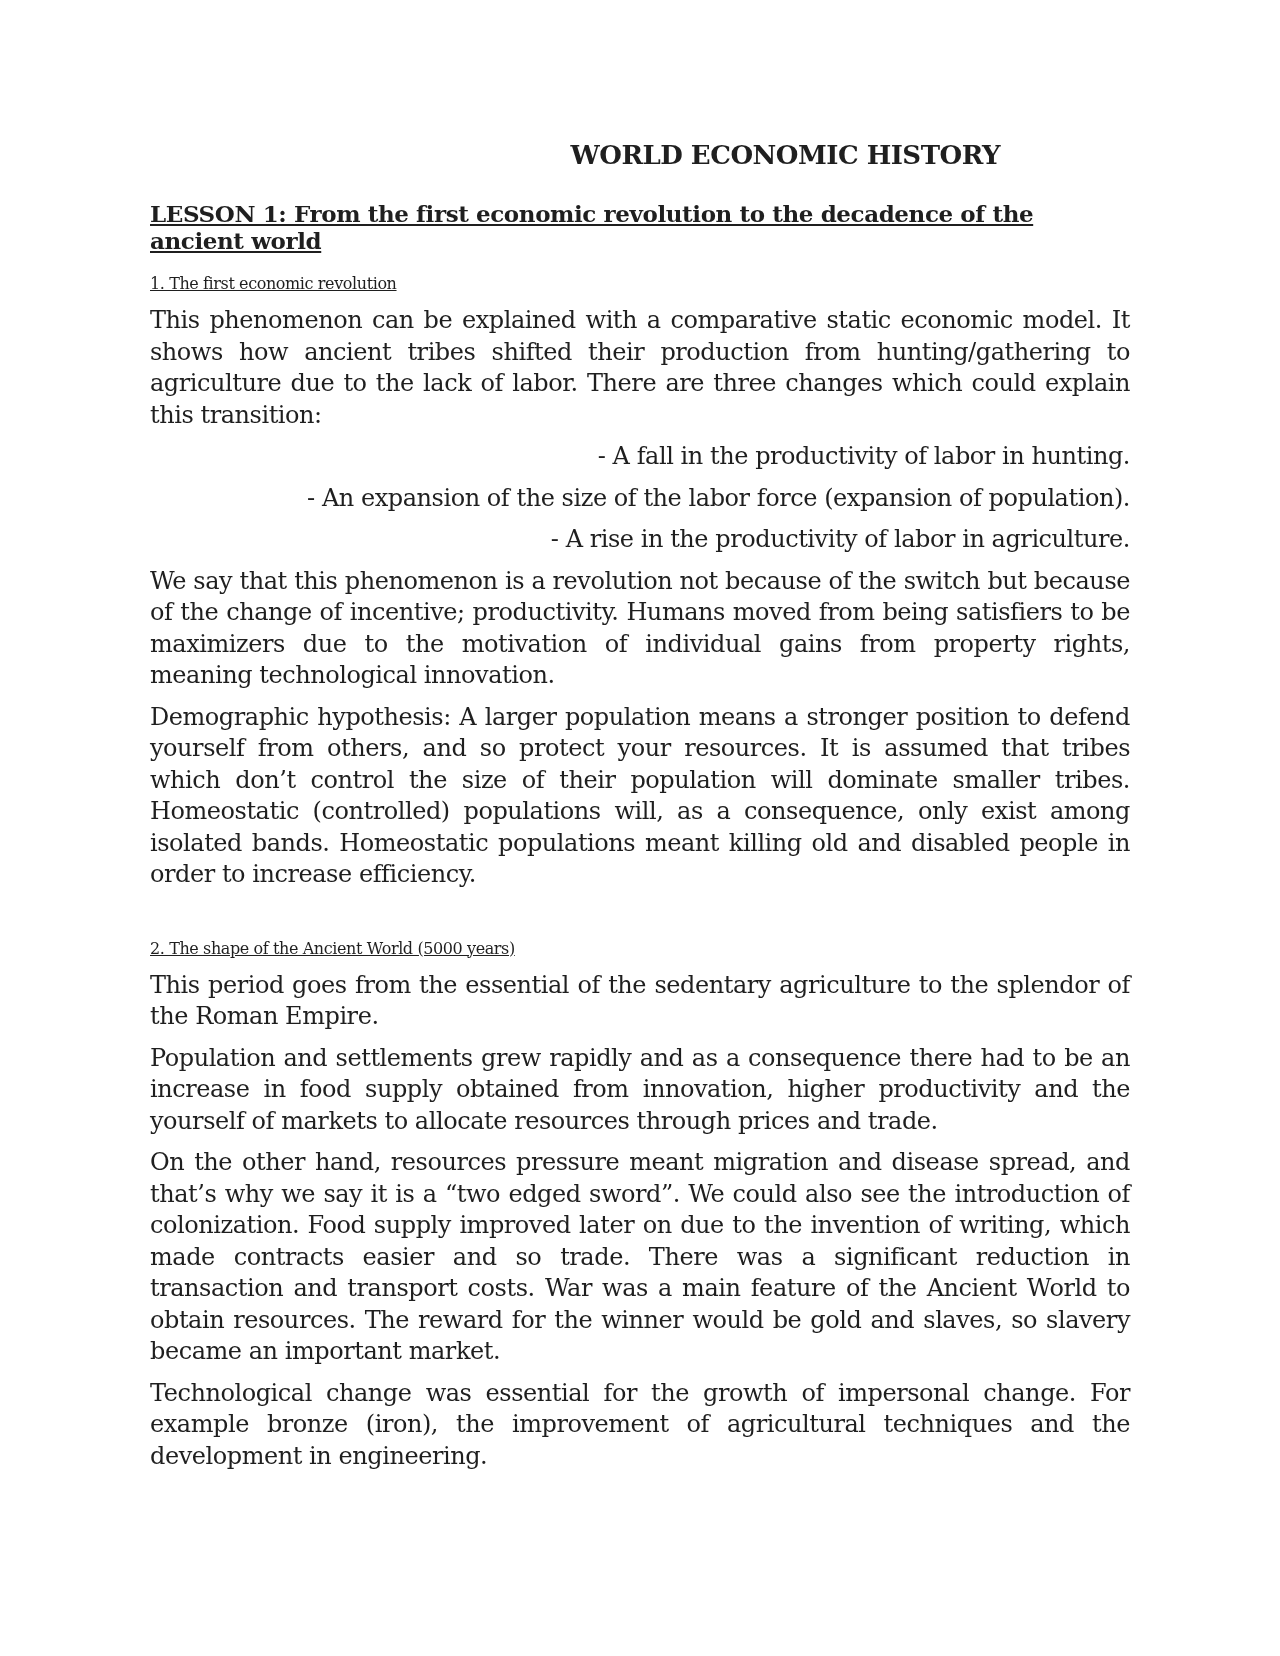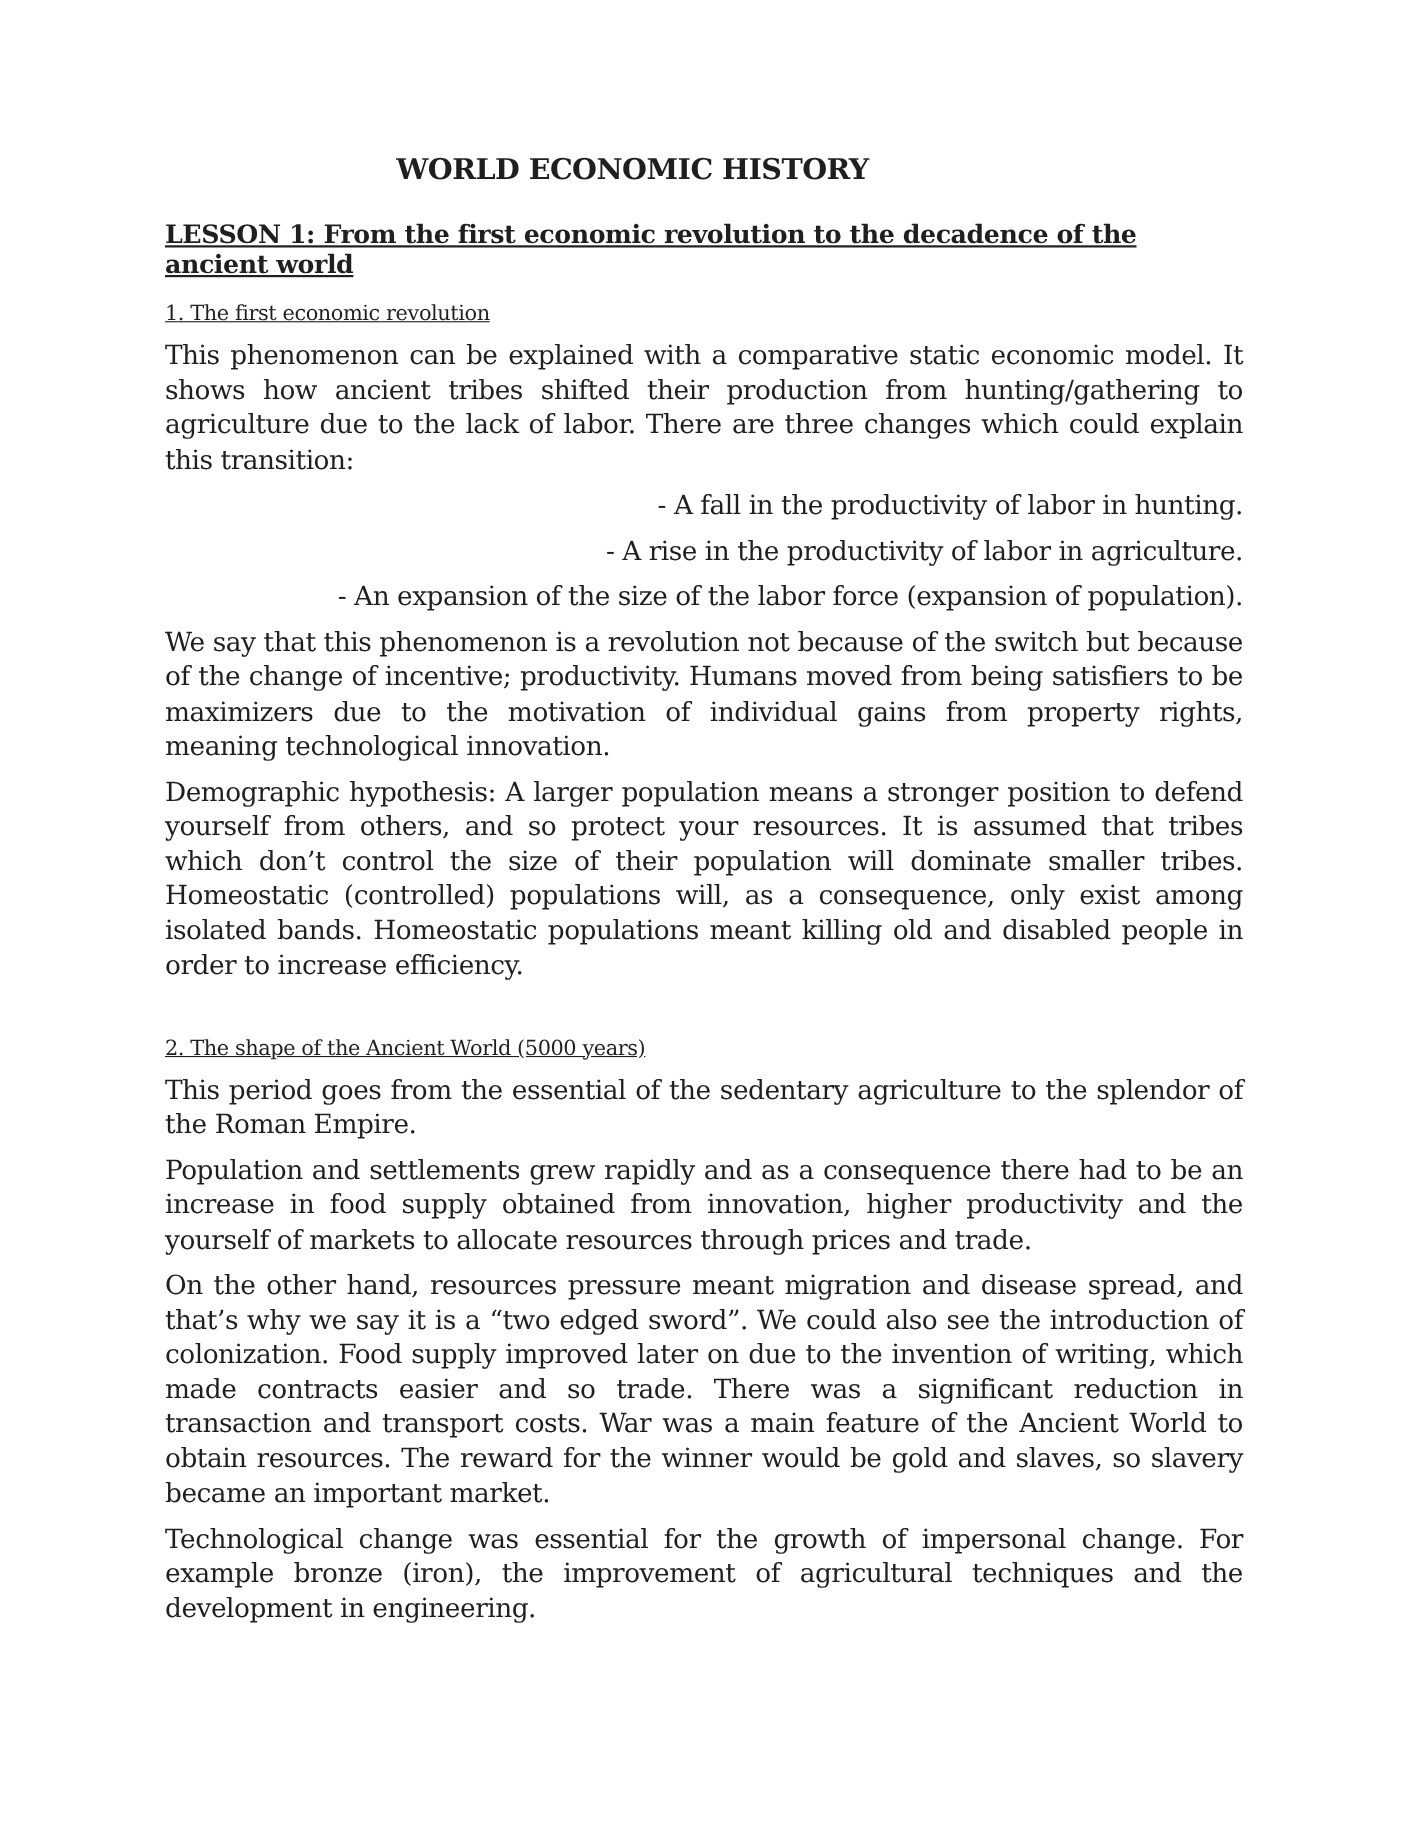--- a/index.html
+++ b/index.html
@@ -3,48 +3,48 @@
 <meta charset="utf-8">
 <style>
   html, body { margin: 0; padding: 0; background: #ffffff; }
   body { width: 1280px; height: 1656px; position: relative; overflow: hidden; }
   .page {
     position: absolute; left: 150px; top: 140px; width: 980px;
     font-family: "DejaVu Serif", "Liberation Serif", serif;
     color: #1f1f1f;
   }
   .title {
-    text-align: center; font-weight: bold; font-size: 26px;
+    text-align: right; font-weight: bold; font-size: 26px;
     margin: 0 0 30px 0; letter-spacing: -0.5px; padding-right: 130px;
   }
   .lesson {
     font-weight: bold; font-size: 23px; margin: 0 0 20px 0; letter-spacing: -0.4px; text-decoration: underline;
   }
   .section {
-    font-size: 19px; text-decoration: underline; margin: 0 0 12px 0; letter-spacing: -0.4px;
+    font-size: 16px; text-decoration: underline; margin: 0 0 12px 0; letter-spacing: -0.4px;
   }
   p {
     font-size: 24px; line-height: 31.5px; margin: 0 0 10px 0;
     text-align: justify; letter-spacing: -0.45px;
   }
   .bullet { text-align: right; }
   .gap { height: 38px; }
 </style>
 </head>
 <body>
 
 <div class="page">
   <div class="title">WORLD ECONOMIC HISTORY</div>
   <div class="lesson">LESSON 1: From the first economic revolution to the decadence of the ancient world</div>
 
   <div class="section">1. The first economic revolution</div>
   <p>This phenomenon can be explained with a comparative static economic model. It shows how ancient tribes shifted their production from hunting/gathering to agriculture due to the lack of labor. There are three changes which could explain this transition:</p>
   <p class="bullet">- A fall in the productivity of labor in hunting.</p>
+  <p class="bullet">- An expansion of the size of the labor force (expansion of population).</p>
   <p class="bullet">- A rise in the productivity of labor in agriculture.</p>
-  <p class="bullet">- An expansion of the size of the labor force (expansion of population).</p>
   <p>We say that this phenomenon is a revolution not because of the switch but because of the change of incentive; productivity. Humans moved from being satisfiers to be maximizers due to the motivation of individual gains from property rights, meaning technological innovation.</p>
   <p>Demographic hypothesis: A larger population means a stronger position to defend yourself from others, and so protect your resources. It is assumed that tribes which don’t control the size of their population will dominate smaller tribes. Homeostatic (controlled) populations will, as a consequence, only exist among isolated bands. Homeostatic populations meant killing old and disabled people in order to increase efficiency.</p>
 
   <div class="gap"></div>
 
   <div class="section">2. The shape of the Ancient World (5000 years)</div>
   <p>This period goes from the essential of the sedentary agriculture to the splendor of the Roman Empire.</p>
   <p>Population and settlements grew rapidly and as a consequence there had to be an increase in food supply obtained from innovation, higher productivity and the yourself of markets to allocate resources through prices and trade.</p>
   <p>On the other hand, resources pressure meant migration and disease spread, and that’s why we say it is a “two edged sword”. We could also see the introduction of colonization. Food supply improved later on due to the invention of writing, which made contracts easier and so trade. There was a significant reduction in transaction and transport costs. War was a main feature of the Ancient World to obtain resources. The reward for the winner would be gold and slaves, so slavery became an important market.</p>
   <p>Technological change was essential for the growth of impersonal change. For example bronze (iron), the improvement of agricultural techniques and the development in engineering.</p>

